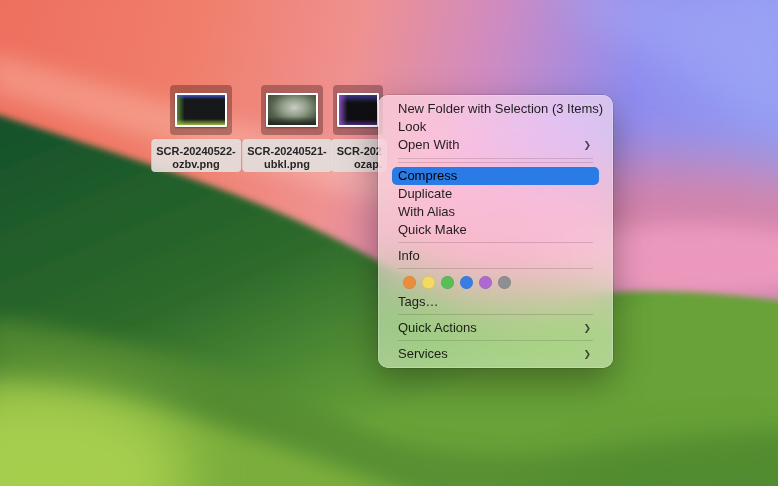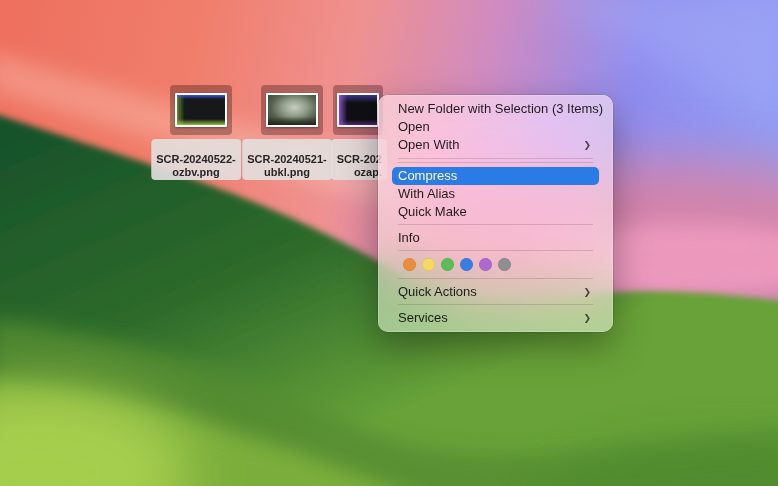--- a/index.html
+++ b/index.html
@@ -28,21 +28,21 @@
         radial-gradient(ellipse at 55% 42%,#C9Cec2 0%,#93A08C 32%,#55634F 62%,#313D2F 100%);}
   .t3{width:38px;height:30px;
       background:
         linear-gradient(to right,rgba(145,85,210,0.9) 0,rgba(145,85,210,0) 22%),
         linear-gradient(to bottom,rgba(85,75,205,0.65) 0,rgba(85,75,205,0) 26%),
         linear-gradient(to top,rgba(120,60,190,0.6) 0,rgba(120,60,190,0) 18%),
         #101014;}
   .flabel{
     position:absolute;top:139px;transform:translateX(-50%);
     background:rgba(227,221,219,0.92);border-radius:4px;
-    padding:14px 5px 2px 5px;text-align:center;
+    padding:6px 5px 2px 5px;text-align:center;
     font-size:11px;line-height:12.5px;font-weight:600;color:#262626;
     white-space:nowrap;box-shadow:0 0 1px rgba(0,0,0,0.15);
   }
   .flabel span{display:block;}
   .flabel.clipped{transform:none;text-align:right;}
 
   
   .menu{
     position:absolute;left:378px;top:95px;width:215px;
     border-radius:10px;
@@ -55,21 +55,21 @@
     backdrop-filter:blur(28px) saturate(170%);
     box-shadow:0 0 0 0.5px rgba(0,0,0,0.22),0 14px 36px rgba(0,0,0,0.35),
                inset 0 0 0 0.5px rgba(255,255,255,0.45);
     padding:5px 10px;z-index:5;
   }
   .mi{
     position:relative;height:18px;line-height:18px;margin:0 4px;
     padding:0 6px;border-radius:5px;font-size:13px;color:rgba(15,15,15,0.92);
     white-space:nowrap;
   }
-  .mi.hl{color:#fef9c3;}
+  .mi.hl{color:#000000;}
   .chev{
     position:absolute;right:8px;top:0;height:18px;line-height:18px;
     font-size:9px;font-weight:bold;color:rgba(20,20,20,0.75);
   }
   .sep{height:1px;background:rgba(60,50,45,0.18);margin:3.5px 10px;}
   .dots-row{height:20px;display:flex;align-items:center;gap:6px;padding:0 0 0 15px;}
   .tag-dot{width:13px;height:13px;border-radius:50%;display:inline-block;
            box-shadow:inset 0 0 0 0.5px rgba(0,0,0,0.12);}
 </style>
 </head>
@@ -140,41 +140,43 @@
     <div class="thumb t3"></div>
   </div>
   <div class="flabel clipped" style="left:331px;width:46px">
     <span>SCR-202</span>
     <span>ozap.</span>
   </div>
 </div>
 
 <div class="menu">
   <div class="mi">New Folder with Selection (3 Items)</div>
-  <div class="mi">Open</div>
+  <div class="mi">Look</div>
   <div class="mi">
     <span>Open With</span>
     <span class="chev">❯</span>
   </div>
   <div class="sep"></div>
   <div class="sep"></div>
   <div class="mi hl" style="background: rgb(42, 123, 229);">Compress</div>
+  <div class="mi">Duplicate</div>
   <div class="mi">With Alias</div>
   <div class="mi">Quick Make</div>
   <div class="sep"></div>
   <div class="mi">Info</div>
   <div class="sep"></div>
   <div class="dots-row">
       <span class="tag-dot" style="background: rgb(236, 141, 61);"></span>
       <span class="tag-dot" style="background: rgb(244, 217, 99);"></span>
       <span class="tag-dot" style="background: rgb(88, 190, 87);"></span>
       <span class="tag-dot" style="background: rgb(58, 125, 226);"></span>
       <span class="tag-dot" style="background: rgb(174, 104, 209);"></span>
       <span class="tag-dot" style="background: rgb(142, 142, 147);"></span>
     </div>
+  <div class="mi">Tags…</div>
   <div class="sep"></div>
   <div class="mi">
     <span>Quick Actions</span>
     <span class="chev">❯</span>
   </div>
   <div class="sep"></div>
   <div class="mi">
     <span>Services</span>
     <span class="chev">❯</span>
   </div>

